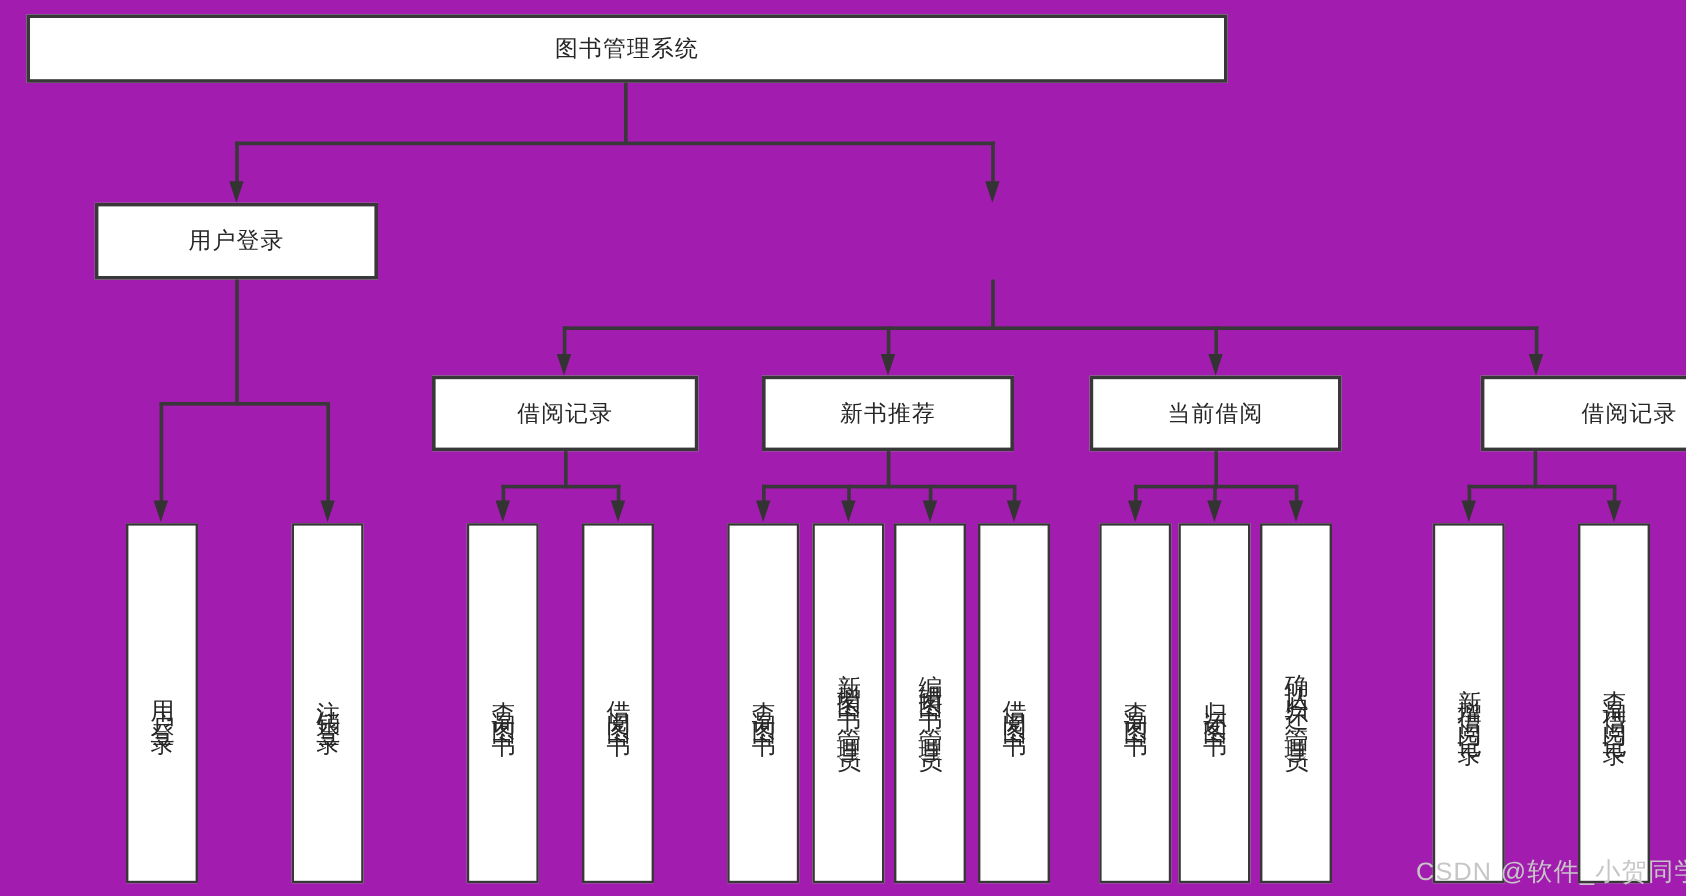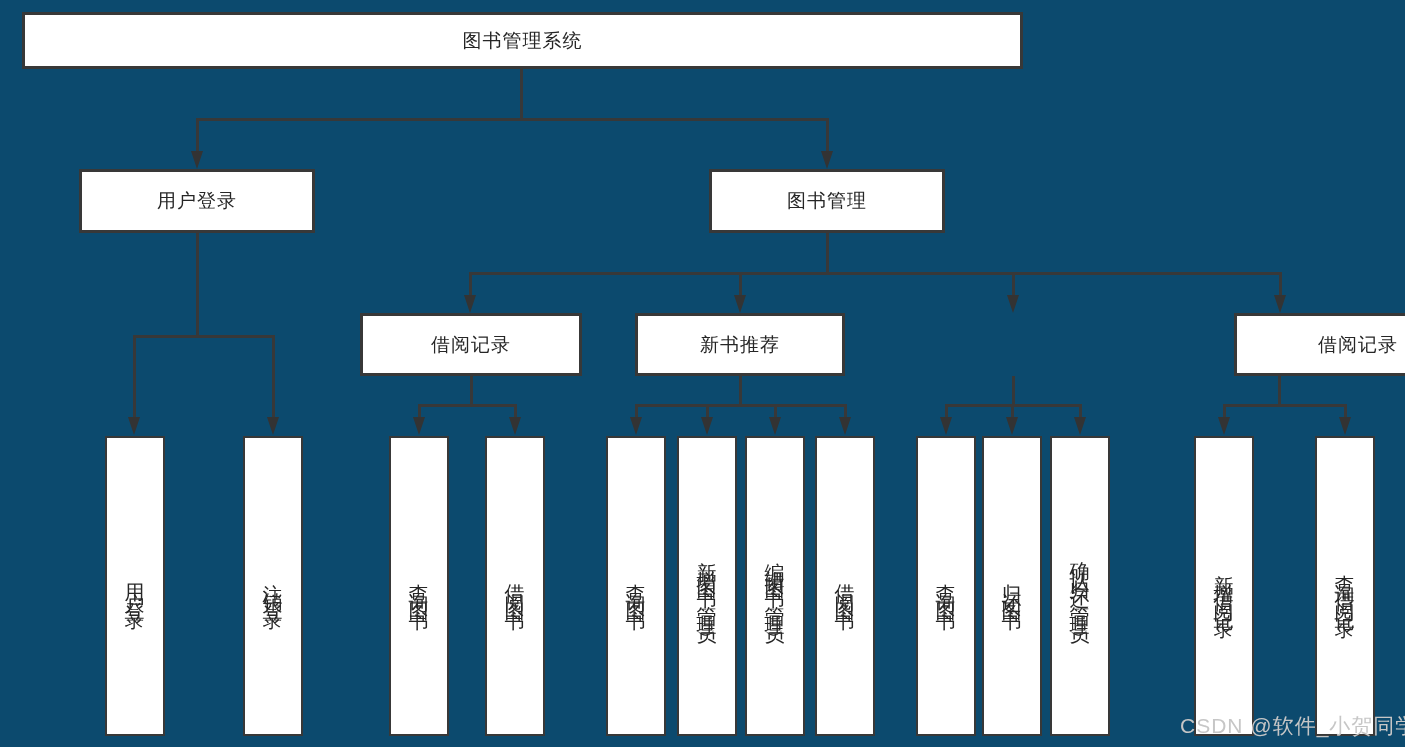--- a/index.html
+++ b/index.html
@@ -1,19 +1,19 @@
 <!DOCTYPE html>
 <html><head>
 <meta charset="utf-8">
 <style>
   html,body{margin:0;padding:0;background:#ffffff;}
   .canvas{
     position:relative;
     width:1405px;height:747px;
-    background:#0c4a6e;
+    background:#a21caf;
     font-family:"Liberation Sans",sans-serif;
     color:#262626;
     overflow:hidden;
   }
   .box{
     position:absolute;
     box-sizing:border-box;
     background:#ffffff;
     border:3px solid #383838;
     display:flex;
@@ -59,29 +59,29 @@
 
 <div class="canvas">
 
   <div class="box" style="left:22px;top:12px;width:1001px;height:57px">
     <span class="lbl">图书管理系统</span>
   </div>
 
   <div class="box" style="left:79px;top:169px;width:236px;height:64px">
     <span class="lbl">用户登录</span>
   </div>
-  <div class="box" style="left:709px;top:169px;width:236px;height:64px">
-    <span class="lbl">图书管理</span>
-  </div>
 
   <div class="box" style="left:360px;top:313px;width:222px;height:63px">
     <span class="lbl">借阅记录</span>
   </div>
   <div class="box" style="left:635px;top:313px;width:210px;height:63px">
     <span class="lbl">新书推荐</span>
+  </div>
+  <div class="box" style="left:908px;top:313px;width:210px;height:63px">
+    <span class="lbl">当前借阅</span>
   </div>
   <div class="box" style="left:1234px;top:313px;width:248px;height:63px">
     <span class="lbl">借阅记录</span>
   </div>
 
   <div class="box leafbox" style="left:105px;top:436px;width:60px;height:300px">
     <span class="vtext">用户登录</span>
   </div>
   <div class="box leafbox" style="left:243px;top:436px;width:60px;height:300px">
     <span class="vtext">注销登录</span>

